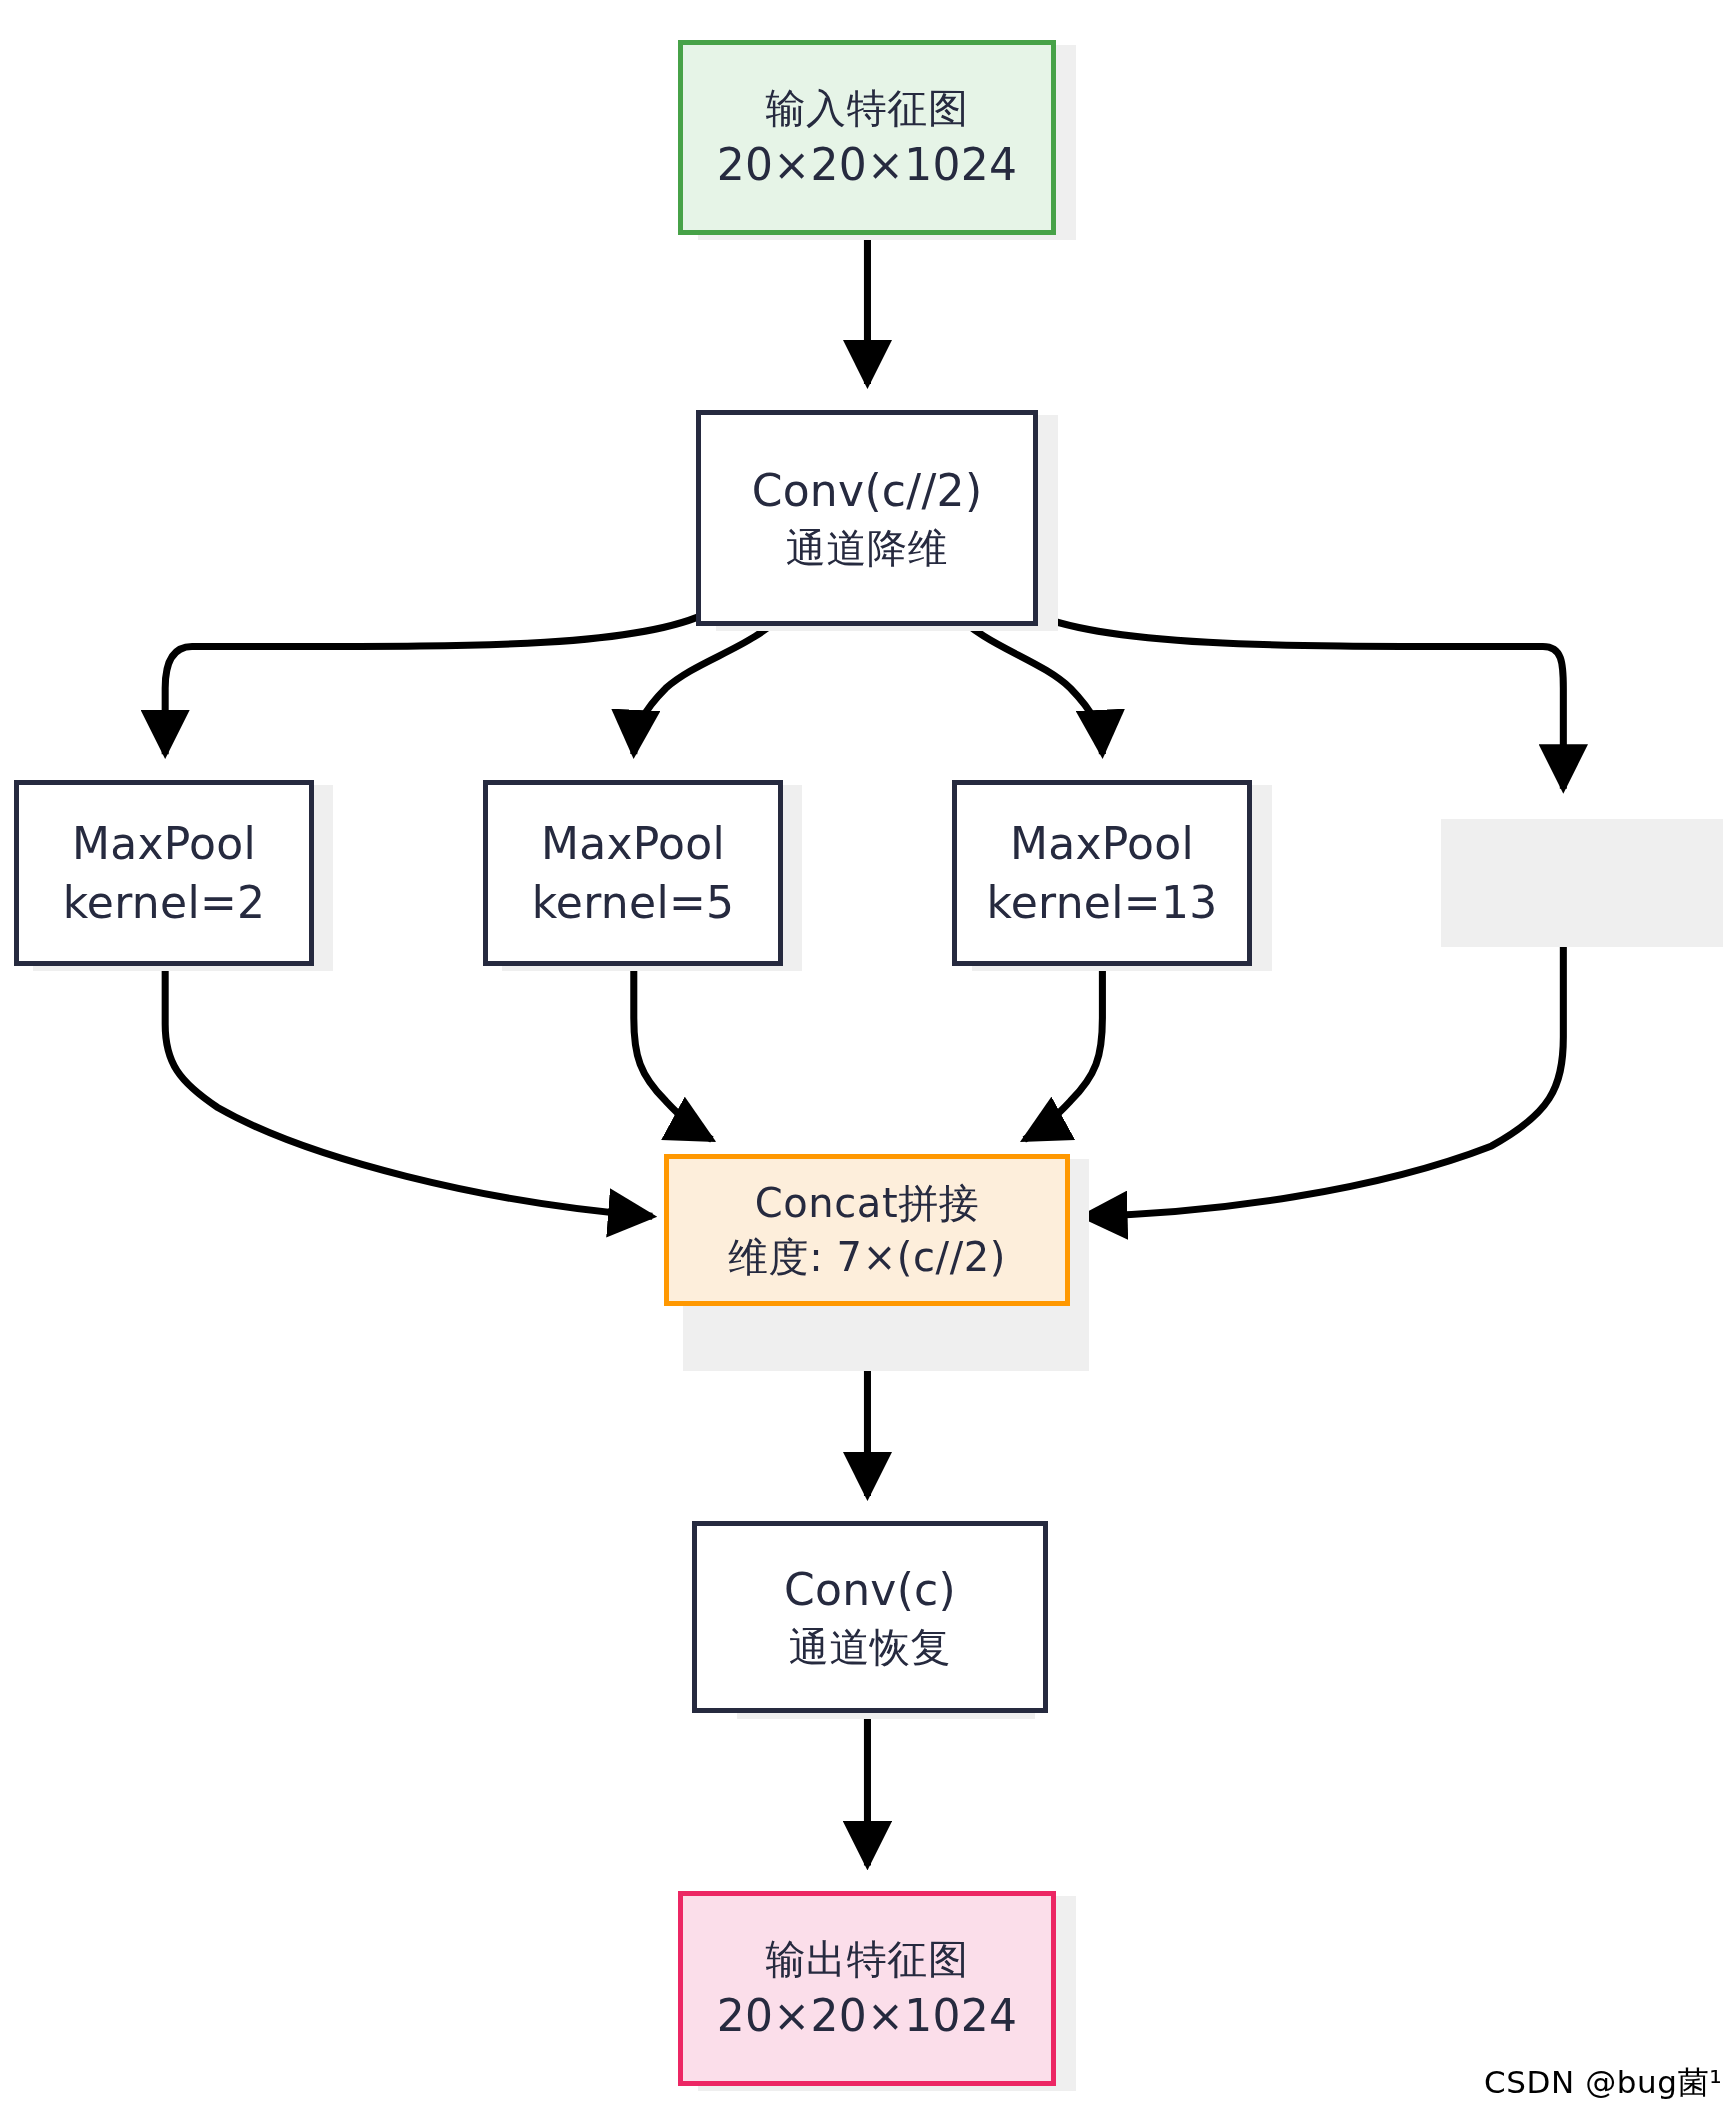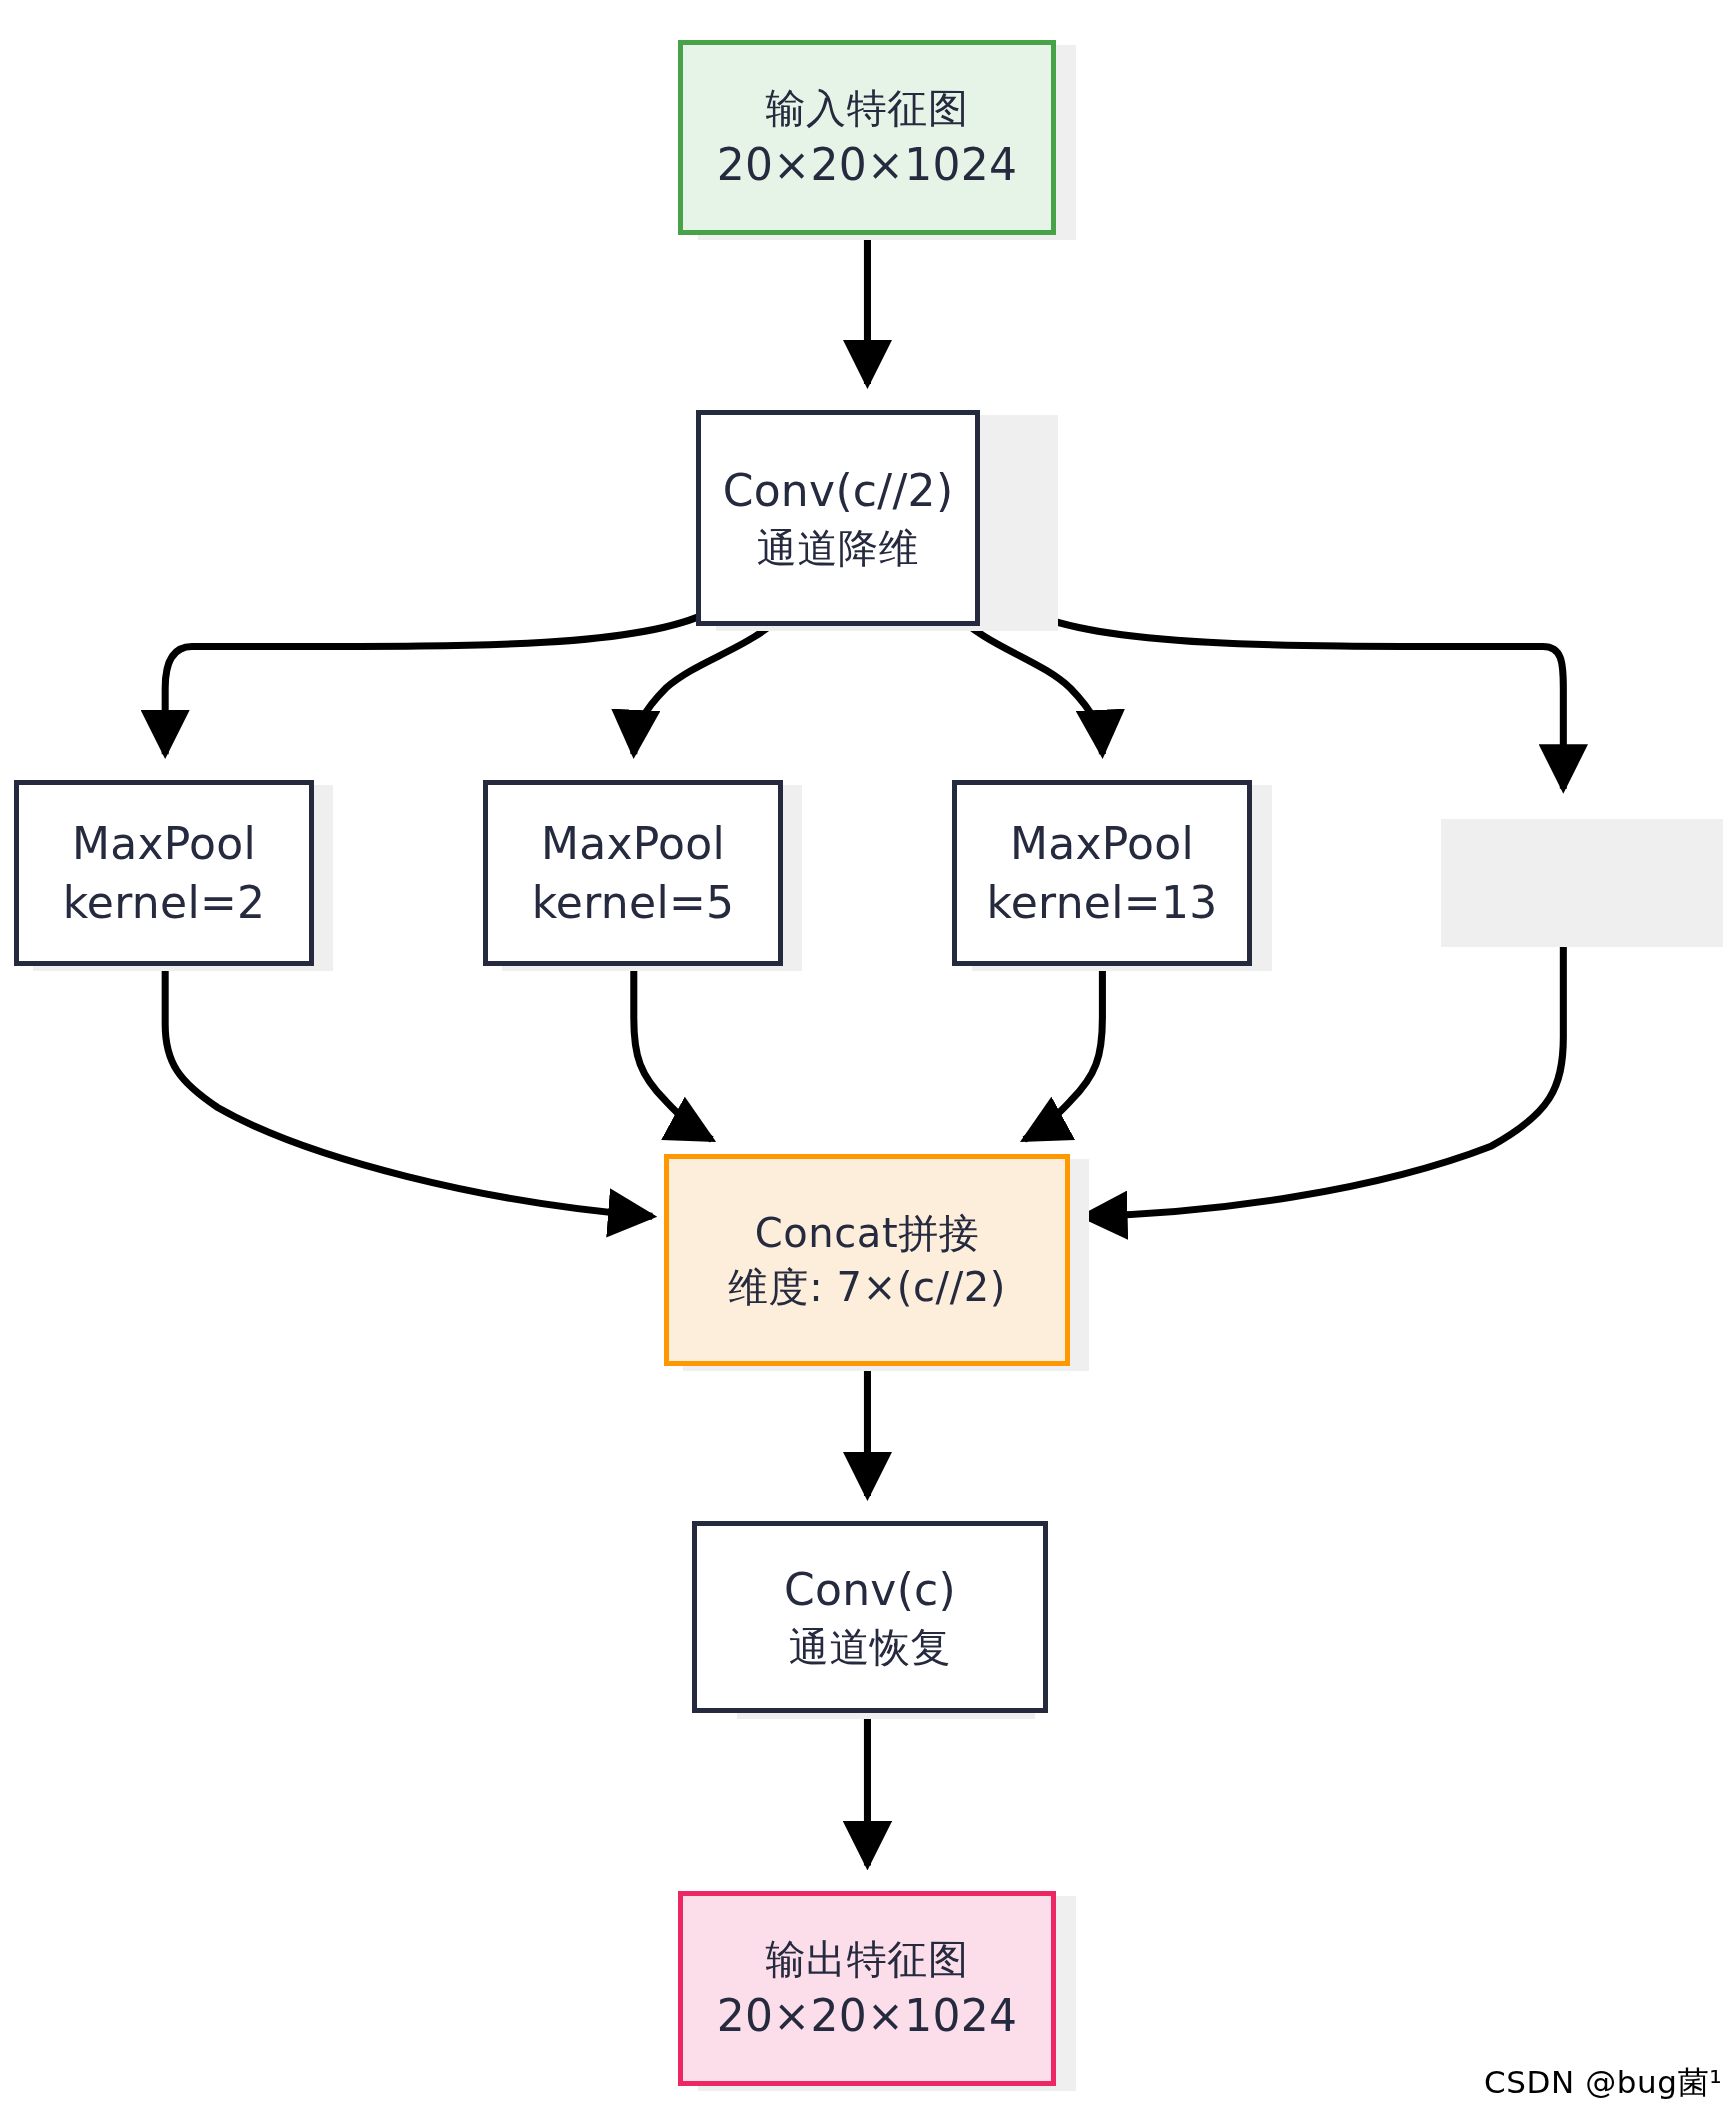--- a/index.html
+++ b/index.html
@@ -45,36 +45,36 @@
     z-index:1;
   }
   .node.green{border-color:#47a248;background:#e6f4e7;}
   .node.pink{border-color:#ec2764;background:#fbdeea;}
   .node.orange{border-color:#ff9800;background:#fdeedb;}
 
   
   #n-input   {left:678px; top:26px;   width:378px;  height:195px;}
   #s-input   {left:698px; top:45px;   width:378px;  height:195px;}
 
-  #n-conv1   {left:696px; top:396px;  width:284px;  height:216px;}
+  #n-conv1   {left:696px; top:396px;  width:342px;  height:216px;}
   #s-conv1   {left:716px; top:415px;  width:342px;  height:216px;}
 
   #n-mp5     {left:14px;   top:766px; width:300px;  height:186px;}
   #s-mp5     {left:33px;   top:785px; width:300px;  height:186px;}
 
   #n-mp9     {left:483px;  top:766px; width:300px;  height:186px;}
   #s-mp9     {left:502px;  top:785px; width:300px;  height:186px;}
 
   #n-mp13    {left:952px; top:766px; width:300px;  height:186px;}
   #s-mp13    {left:972px; top:785px; width:300px;  height:186px;}
 
   #n-skip    {left:1422px; top:800px; width:282px;  height:128px;}
   #s-skip    {left:1441px; top:819px; width:282px;  height:128px;}
 
-  #n-concat  {left:664px; top:1140px; width:406px;  height:212px;}
+  #n-concat  {left:664px; top:1140px; width:406px;  height:152px;}
   #s-concat  {left:683px; top:1159px; width:406px;  height:212px;}
 
   #n-conv2   {left:692px; top:1507px; width:356px;  height:192px;}
   #s-conv2   {left:737px; top:1527px; width:298px;  height:192px;}
 
   #n-output  {left:678px; top:1877px; width:378px;  height:195px;}
   #s-output  {left:698px; top:1896px; width:378px;  height:195px;}
 
   #watermark{
     position:absolute;

